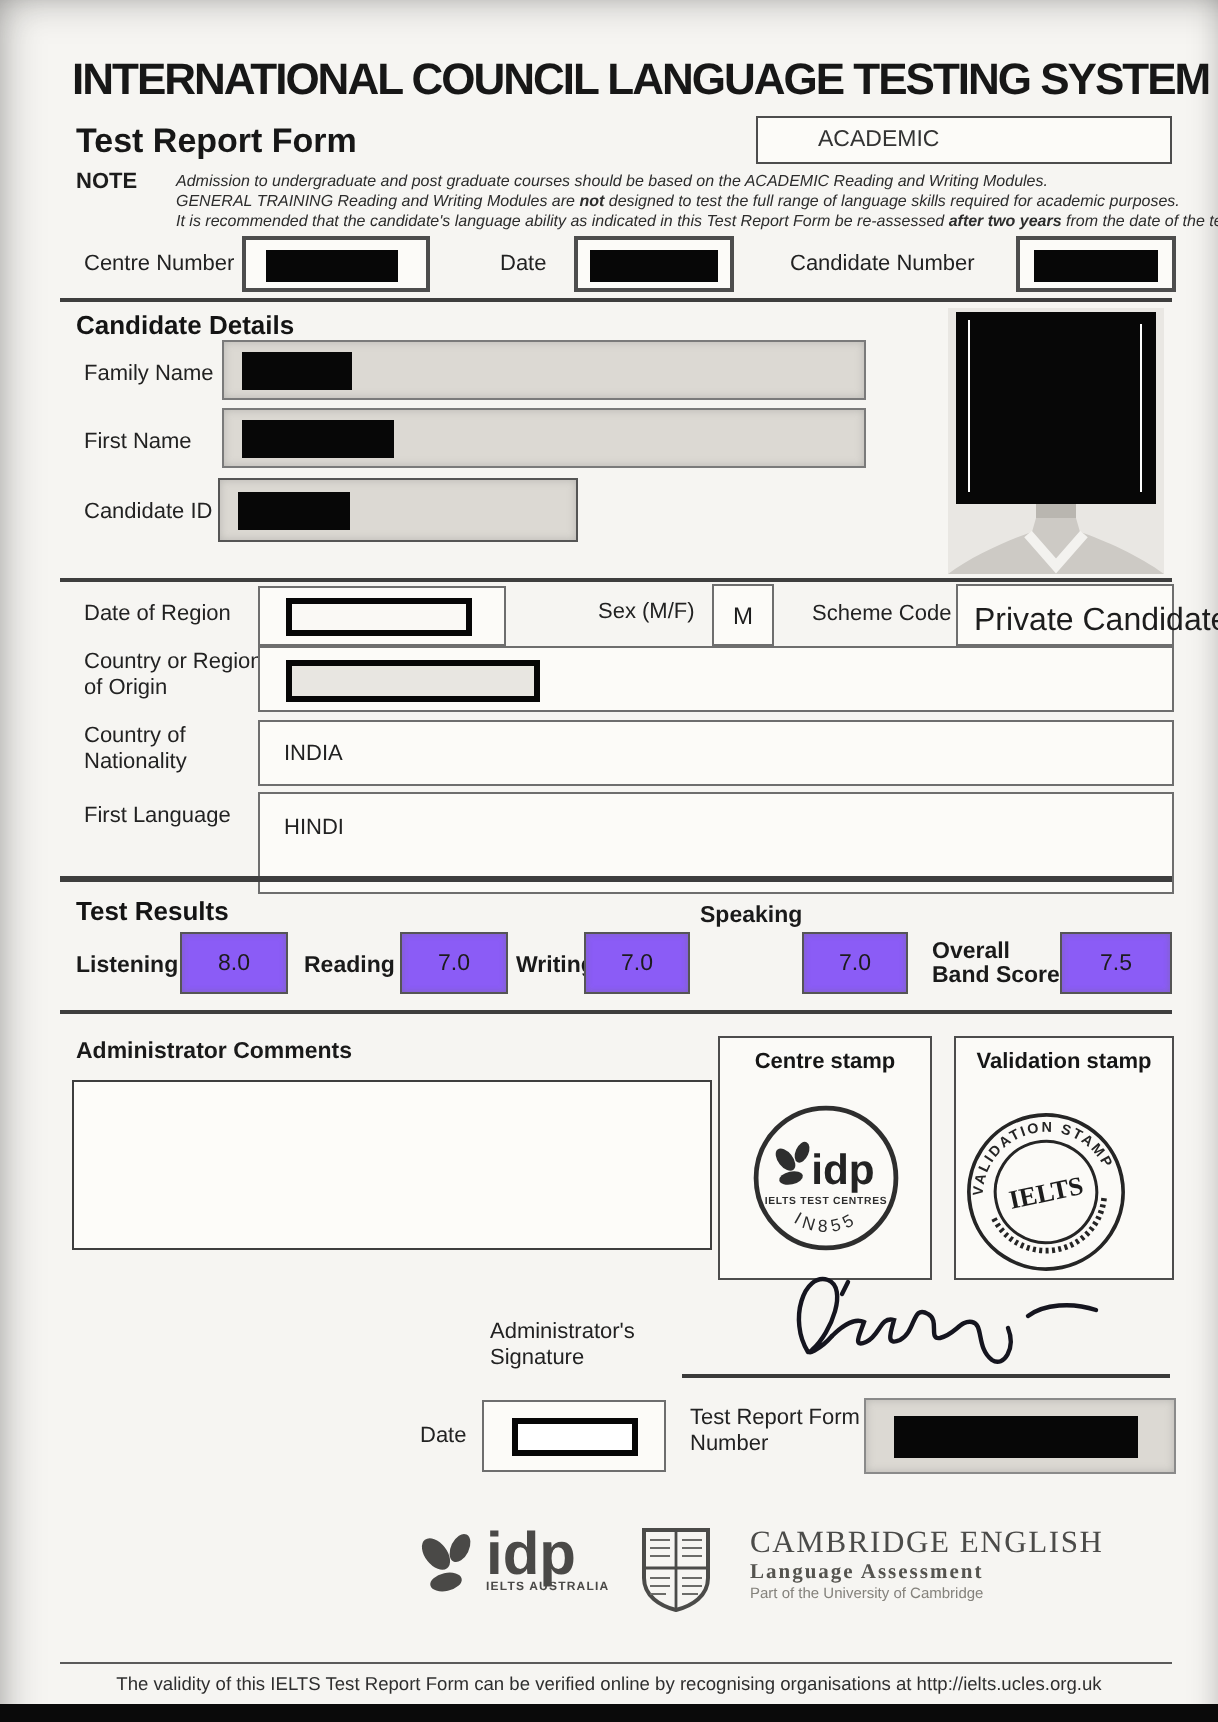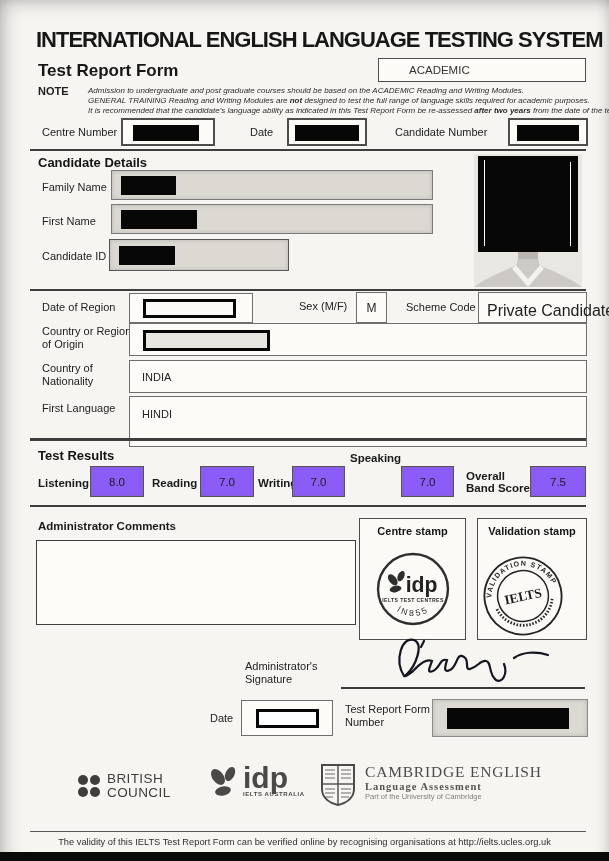--- a/index.html
+++ b/index.html
@@ -36,21 +36,21 @@
   .idp-sub{font-size:6px;font-weight:bold;letter-spacing:.6px;color:#4a4947;}
   .cam1{font-family:"Liberation Serif", serif;font-size:15.5px;letter-spacing:.8px;color:#4b4b49;white-space:nowrap;}
   .cam2{font-family:"Liberation Serif", serif;font-size:10.5px;font-weight:bold;letter-spacing:1px;color:#55544f;}
   .cam3{font-size:7.5px;color:#84827c;}
 </style>
 </head>
 <body>
 
 <div id="page">
 
-  <div class="abs title" style="left:36px;top:27px;">INTERNATIONAL ENGLISH LANGUAGE TESTING SYSTEM</div>
+  <div class="abs title" style="left:36px;top:27px;">INTERNATIONAL COUNCIL LANGUAGE TESTING SYSTEM</div>
   <div class="abs subtitle" style="left:38px;top:61px;">Test Report Form</div>
   <div class="abs wbox" style="left:378px;top:58px;width:208px;height:24px;border-width:1.5px;">
     <div class="abs" style="left:30px;top:5px;font-size:11.5px;color:#333;">ACADEMIC</div>
   </div>
 
   <div class="abs note-label" style="left:38px;top:85px;">NOTE</div>
   <div class="abs" style="left:88px;top:86px;width:505px;">
     <div class="note-line"><span>Admission to undergraduate and post graduate courses should be based on the ACADEMIC Reading and Writing Modules.</span><span class="note-bold"></span><span></span></div>
     <div class="note-line"><span>GENERAL TRAINING Reading and Writing Modules are </span><span class="note-bold">not</span><span> designed to test the full range of language skills required for academic purposes.</span></div>
     <div class="note-line"><span>It is recommended that the candidate's language ability as indicated in this Test Report Form be re-assessed </span><span class="note-bold">after two years</span><span> from the date of the test.</span></div>
@@ -217,48 +217,36 @@
     <div class="abs outlined-redact" style="left:14px;top:8px;width:63px;height:19px;background:#ffffff;"></div>
   </div>
   <div class="abs lbl2" style="left:345px;top:703px;">
     <div>Test Report Form</div>
     <div>Number</div>
   </div>
   <div class="abs gfield" style="left:432px;top:699px;width:156px;height:38px;border:1px solid #8a8a8a;">
     <div class="abs redact" style="left:14px;top:8px;width:122px;height:21px;"></div>
   </div>
 
-  <div class="abs" style="left:78px;top:772px;display:flex;align-items:center;gap:7px;">
-    <div style="display:grid;grid-template-columns:10px 10px;grid-gap:2px;">
-      <div style="width:10px;height:10px;border-radius:50%;background:#3f3e3c;"></div>
-      <div style="width:10px;height:10px;border-radius:50%;background:#3f3e3c;"></div>
-      <div style="width:10px;height:10px;border-radius:50%;background:#3f3e3c;"></div>
-      <div style="width:10px;height:10px;border-radius:50%;background:#3f3e3c;"></div>
-    </div>
-    <div class="bc-text">
-      <div>BRITISH</div>
-      <div>COUNCIL</div>
-    </div>
-  </div>
 
   <div class="abs" style="left:205px;top:765px;display:flex;align-items:flex-start;gap:2px;">
     <svg width="36" height="36" viewBox="0 0 36 36">
       <g fill="#4a4947">
         <ellipse cx="13" cy="12" rx="5.5" ry="9" transform="rotate(-38 13 12)"></ellipse>
         <ellipse cx="25" cy="9" rx="4.5" ry="7.5" transform="rotate(26 25 9)"></ellipse>
         <ellipse cx="18" cy="26" rx="4.5" ry="8" transform="rotate(78 18 26)"></ellipse>
       </g>
     </svg>
     <div>
       <div class="idp-word">idp</div>
       <div class="idp-sub">IELTS AUSTRALIA</div>
     </div>
   </div>
 
-  <div class="abs" style="left:320px;top:763px;display:flex;align-items:flex-start;gap:9px;">
+  <div class="abs" style="left:320px;top:763px;display:flex;align-items:flex-start;gap:19px;">
     <svg width="36" height="44" viewBox="0 0 36 44">
       <path d="M2,2 h32 v24 c0,9 -8,14 -16,16 C10,40 2,35 2,26 Z" fill="none" stroke="#4b4b49" stroke-width="2"></path>
       <line x1="18" y1="2" x2="18" y2="41" stroke="#4b4b49" stroke-width="1.4"></line>
       <line x1="2" y1="21" x2="34" y2="21" stroke="#4b4b49" stroke-width="1.4"></line>
       <g stroke="#6b6b68" stroke-width="1">
         <line x1="5" y1="7" x2="15" y2="7"></line>
           <line x1="5" y1="11" x2="15" y2="11"></line>
           <line x1="5" y1="15" x2="15" y2="15"></line>
         <line x1="21" y1="26" x2="31" y2="26"></line>
           <line x1="21" y1="30" x2="31" y2="30"></line>

